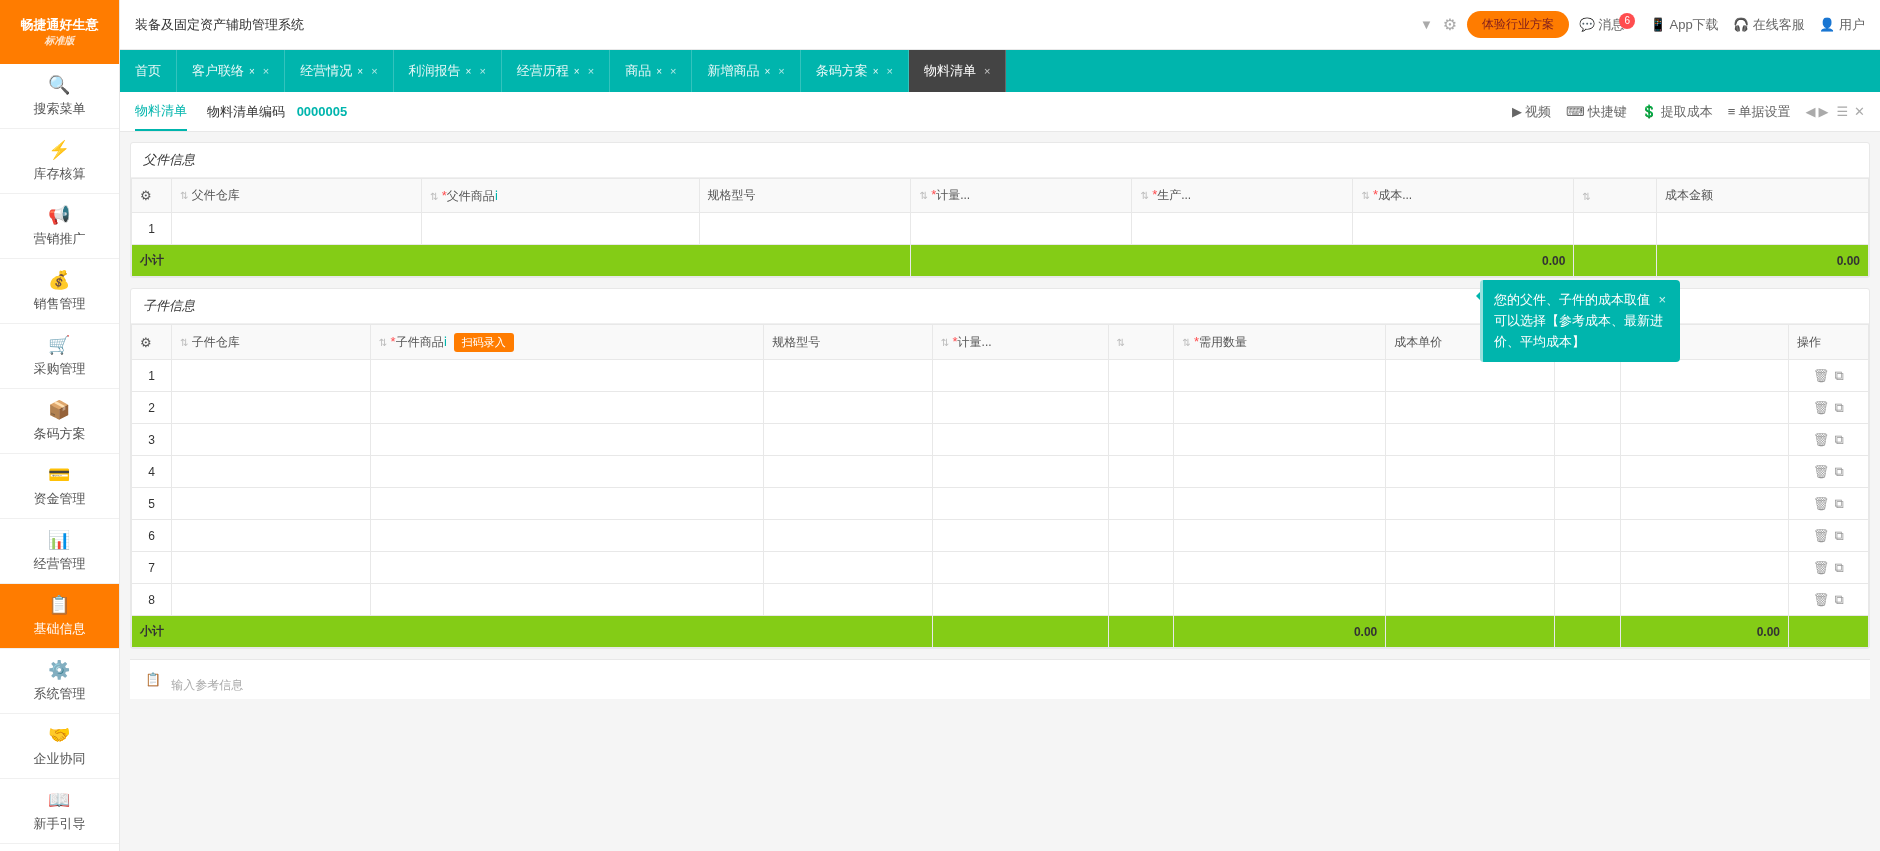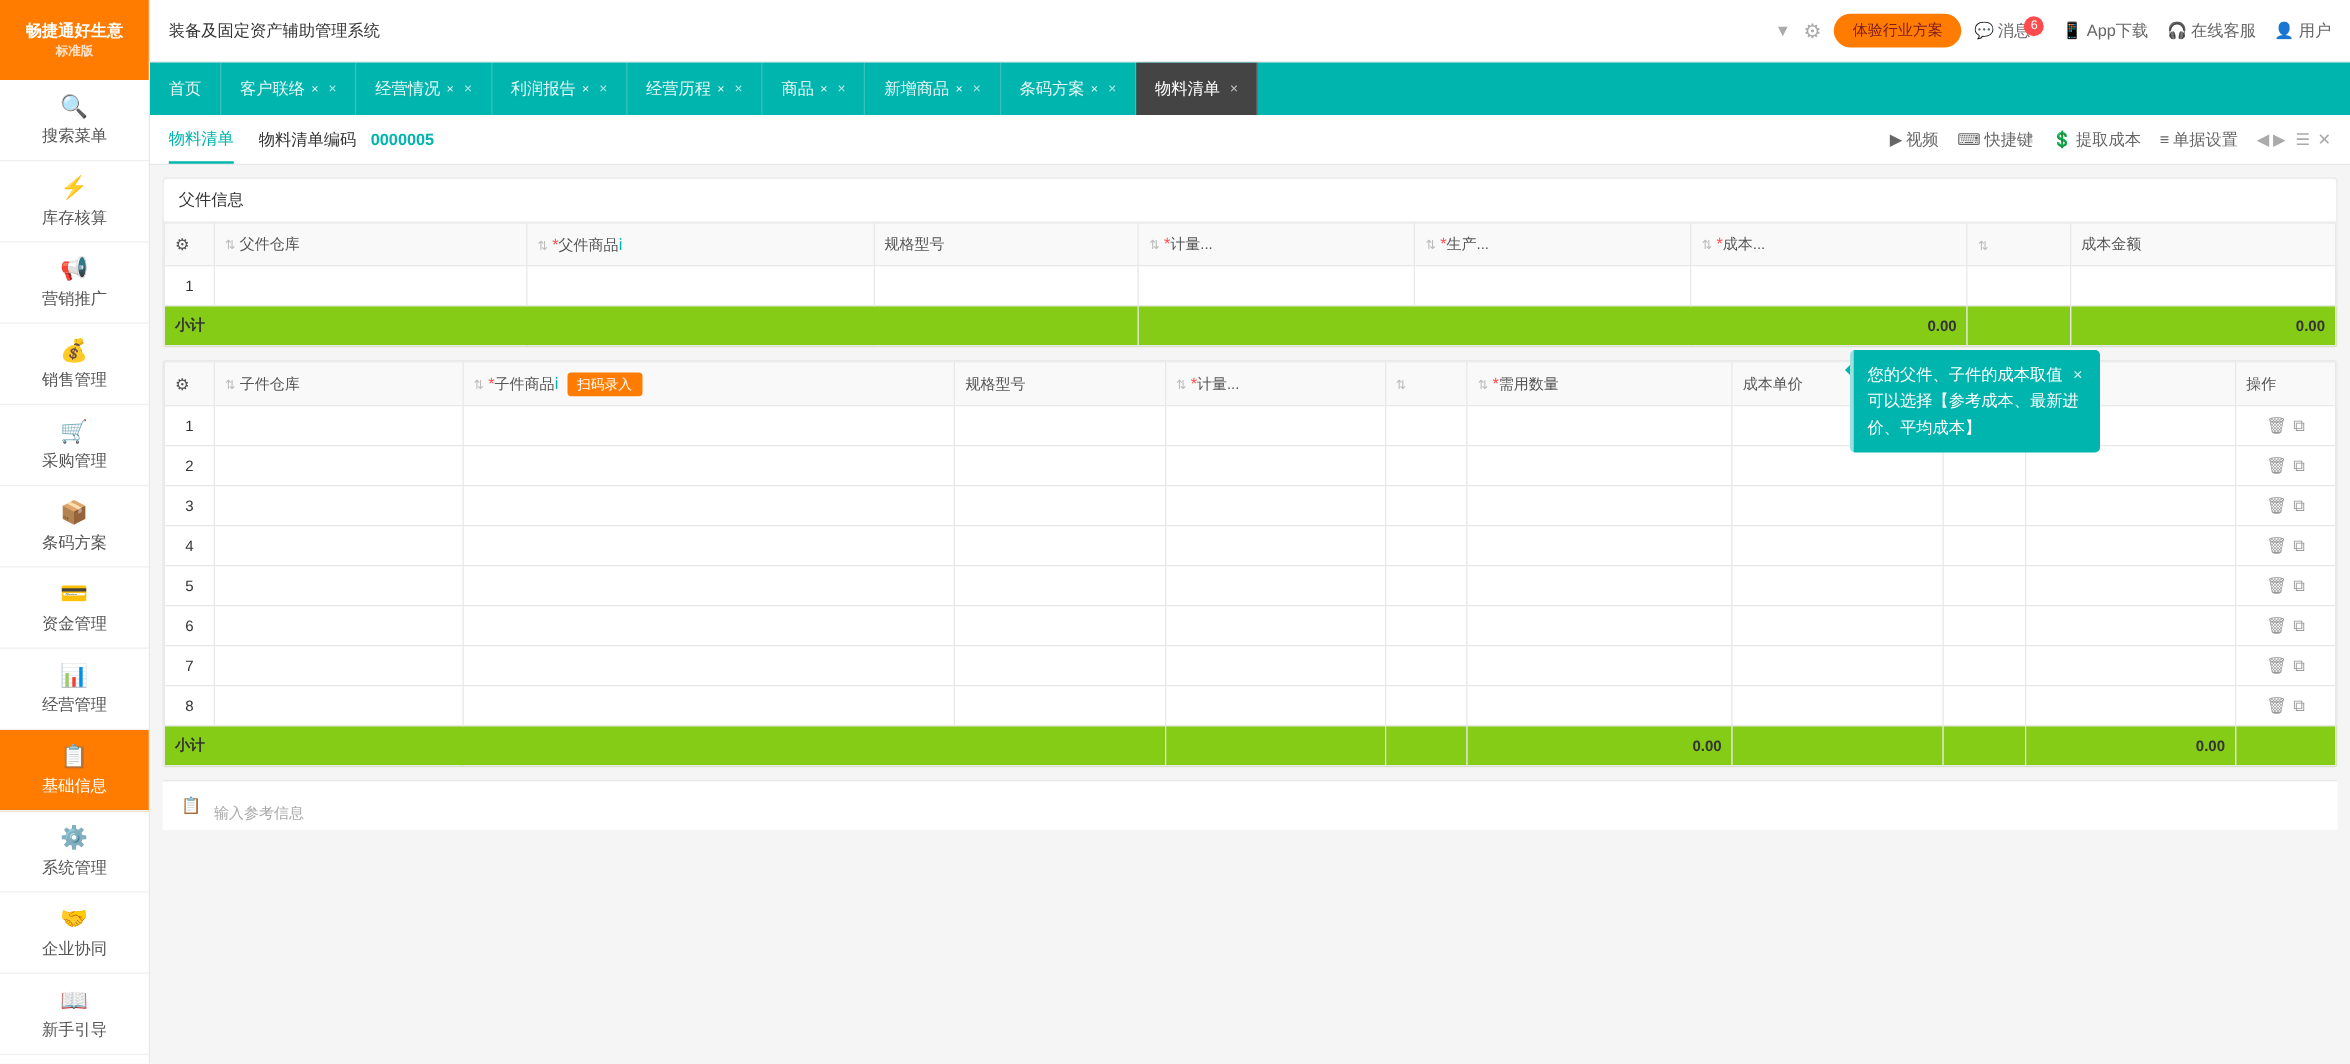--- a/index.html
+++ b/index.html
@@ -18,21 +18,21 @@
       background: #ff7c00;
       height: 64px;
       display: flex;
       align-items: center;
       justify-content: center;
       color: #fff;
       font-weight: bold;
       font-size: 14px;
       flex-direction: column;
     }
-    .sidebar-logo .sub { font-size: 10px; color: rgba(255,255,255,0.8); }
+    .sidebar-logo .sub { font-size: 10px; color: rgba(255,255,255,0.8); font-style: italic; }
     .sidebar-item {
       display: flex;
       flex-direction: column;
       align-items: center;
       padding: 10px 5px;
       cursor: pointer;
       color: #555;
       border-bottom: 1px solid #f0f0f0;
       font-size: 12px;
       gap: 4px;
@@ -119,21 +119,21 @@
       overflow-y: auto;
       background: #f5f5f5;
       padding: 10px;
       display: flex;
       flex-direction: column;
       gap: 10px;
     }
 
     
     .section { background: #fff; border: 1px solid #e8e8e8; border-radius: 3px; }
-    .section-title { padding: 8px 12px; color: #333; font-size: 13px; border-bottom: 1px solid #f0f0f0; }
+    .section-title { padding: 8px 12px; color: #333; font-size: 13px; border-bottom: 1px solid #f0f0f0; font-style: italic; }
 
     
     .data-table { width: 100%; border-collapse: collapse; }
     .data-table th {
       background: #f9f9f9;
       border: 1px solid #e8e8e8;
       padding: 7px 8px;
       color: #555;
       font-weight: normal;
       white-space: nowrap;
@@ -401,20 +401,21 @@
             <td colspan="4">小计</td>
             <td colspan="3" class="amount-col">0.00</td>
             <td></td>
             <td class="amount-col">0.00</td>
           </tr>
         </tbody>
       </table>
     </div>
 
     <div class="section">
+      <div class="section-title">子件信息</div>
       <table class="data-table">
         <thead>
           <tr>
             <th class="th-gear"><span>⚙</span></th>
             <th><span class="sort-icon">⇅</span> 子件仓库</th>
             <th>
               <span class="sort-icon">⇅</span> <span class="required">*</span>子件商品<span style="color:#00b5ad;">ℹ</span>
               &nbsp;<button class="scan-btn">扫码录入</button>
             </th>
             <th>规格型号</th>

